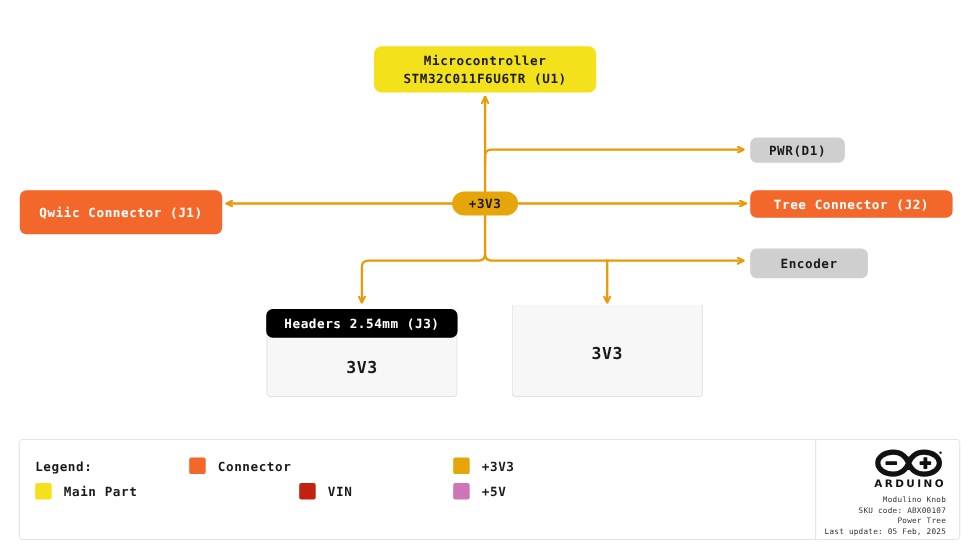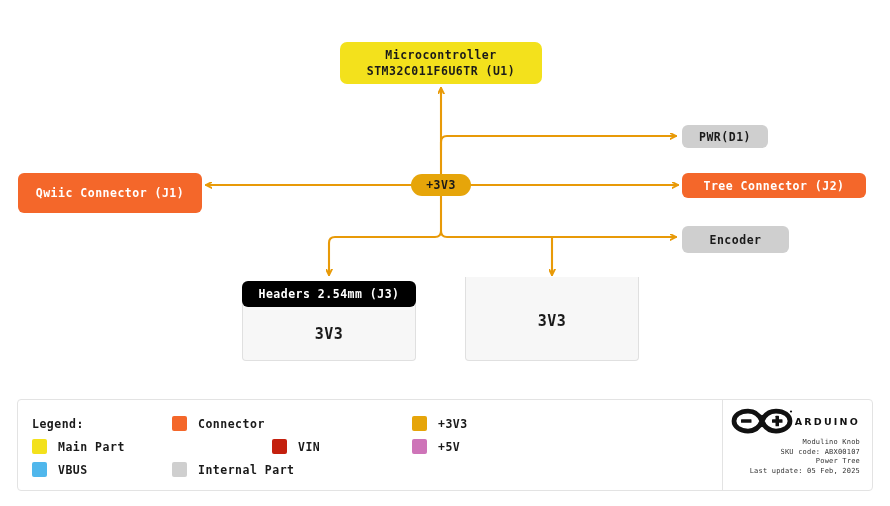--- a/index.html
+++ b/index.html
@@ -176,21 +176,21 @@
     flex: 1;
     box-sizing: border-box;
     padding: 8px 12px 8px 8px;
     display: flex;
     flex-direction: column;
     align-items: flex-end;
     justify-content: flex-start;
   }
   #arduino-logo {
     display: flex;
-    flex-direction: row;
+    flex-direction: column;
     align-items: center;
     margin-bottom: 4px;
   }
   #arduino-wordmark {
     font-family: "DejaVu Sans", "Liberation Sans", sans-serif;
     font-size: 9.5px;
     font-weight: bold;
     letter-spacing: 2.2px;
     color: #111111;
     margin-top: 1px;
@@ -286,33 +286,20 @@
       <div class="legend-cell c1">
         <span class="swatch" style="background-color: rgb(196, 32, 14);"></span>
         <span class="legend-label">VIN</span>
       </div>
       <div class="legend-cell c3">
         <span class="swatch" style="background-color: rgb(206, 116, 184);"></span>
         <span class="legend-label">+5V</span>
       </div>
     </div>
 
-    <div class="legend-row">
-      <div class="legend-cell c1">
-        <span class="swatch" style="background-color: rgb(80, 183, 236);"></span>
-        <span class="legend-label">VBUS</span>
-      </div>
-      <div class="legend-cell c2">
-        <span class="swatch" style="background-color: rgb(207, 207, 207);"></span>
-        <span class="legend-label">Internal Part</span>
-      </div>
-      <div class="legend-cell c3">
-        <span class="swatch blank"></span>
-      </div>
-    </div>
   </div>
 
   <div id="brand-panel">
     <div id="arduino-logo">
       <svg width="62" height="26" viewBox="0 0 124 52" xmlns="http://www.w3.org/2000/svg">
         <path d="M34,6 C18,6 6,15 6,26 C6,37 18,46 34,46
                  C50,46 58,36 62,26 C66,36 74,46 90,46
                  C106,46 118,37 118,26 C118,15 106,6 90,6
                  C74,6 66,16 62,26 C58,16 50,6 34,6 Z" fill="none" stroke="#111111" stroke-width="9.5"></path>
         <rect x="20" y="22.5" width="21" height="7" rx="1.2" fill="#111111"></rect>

